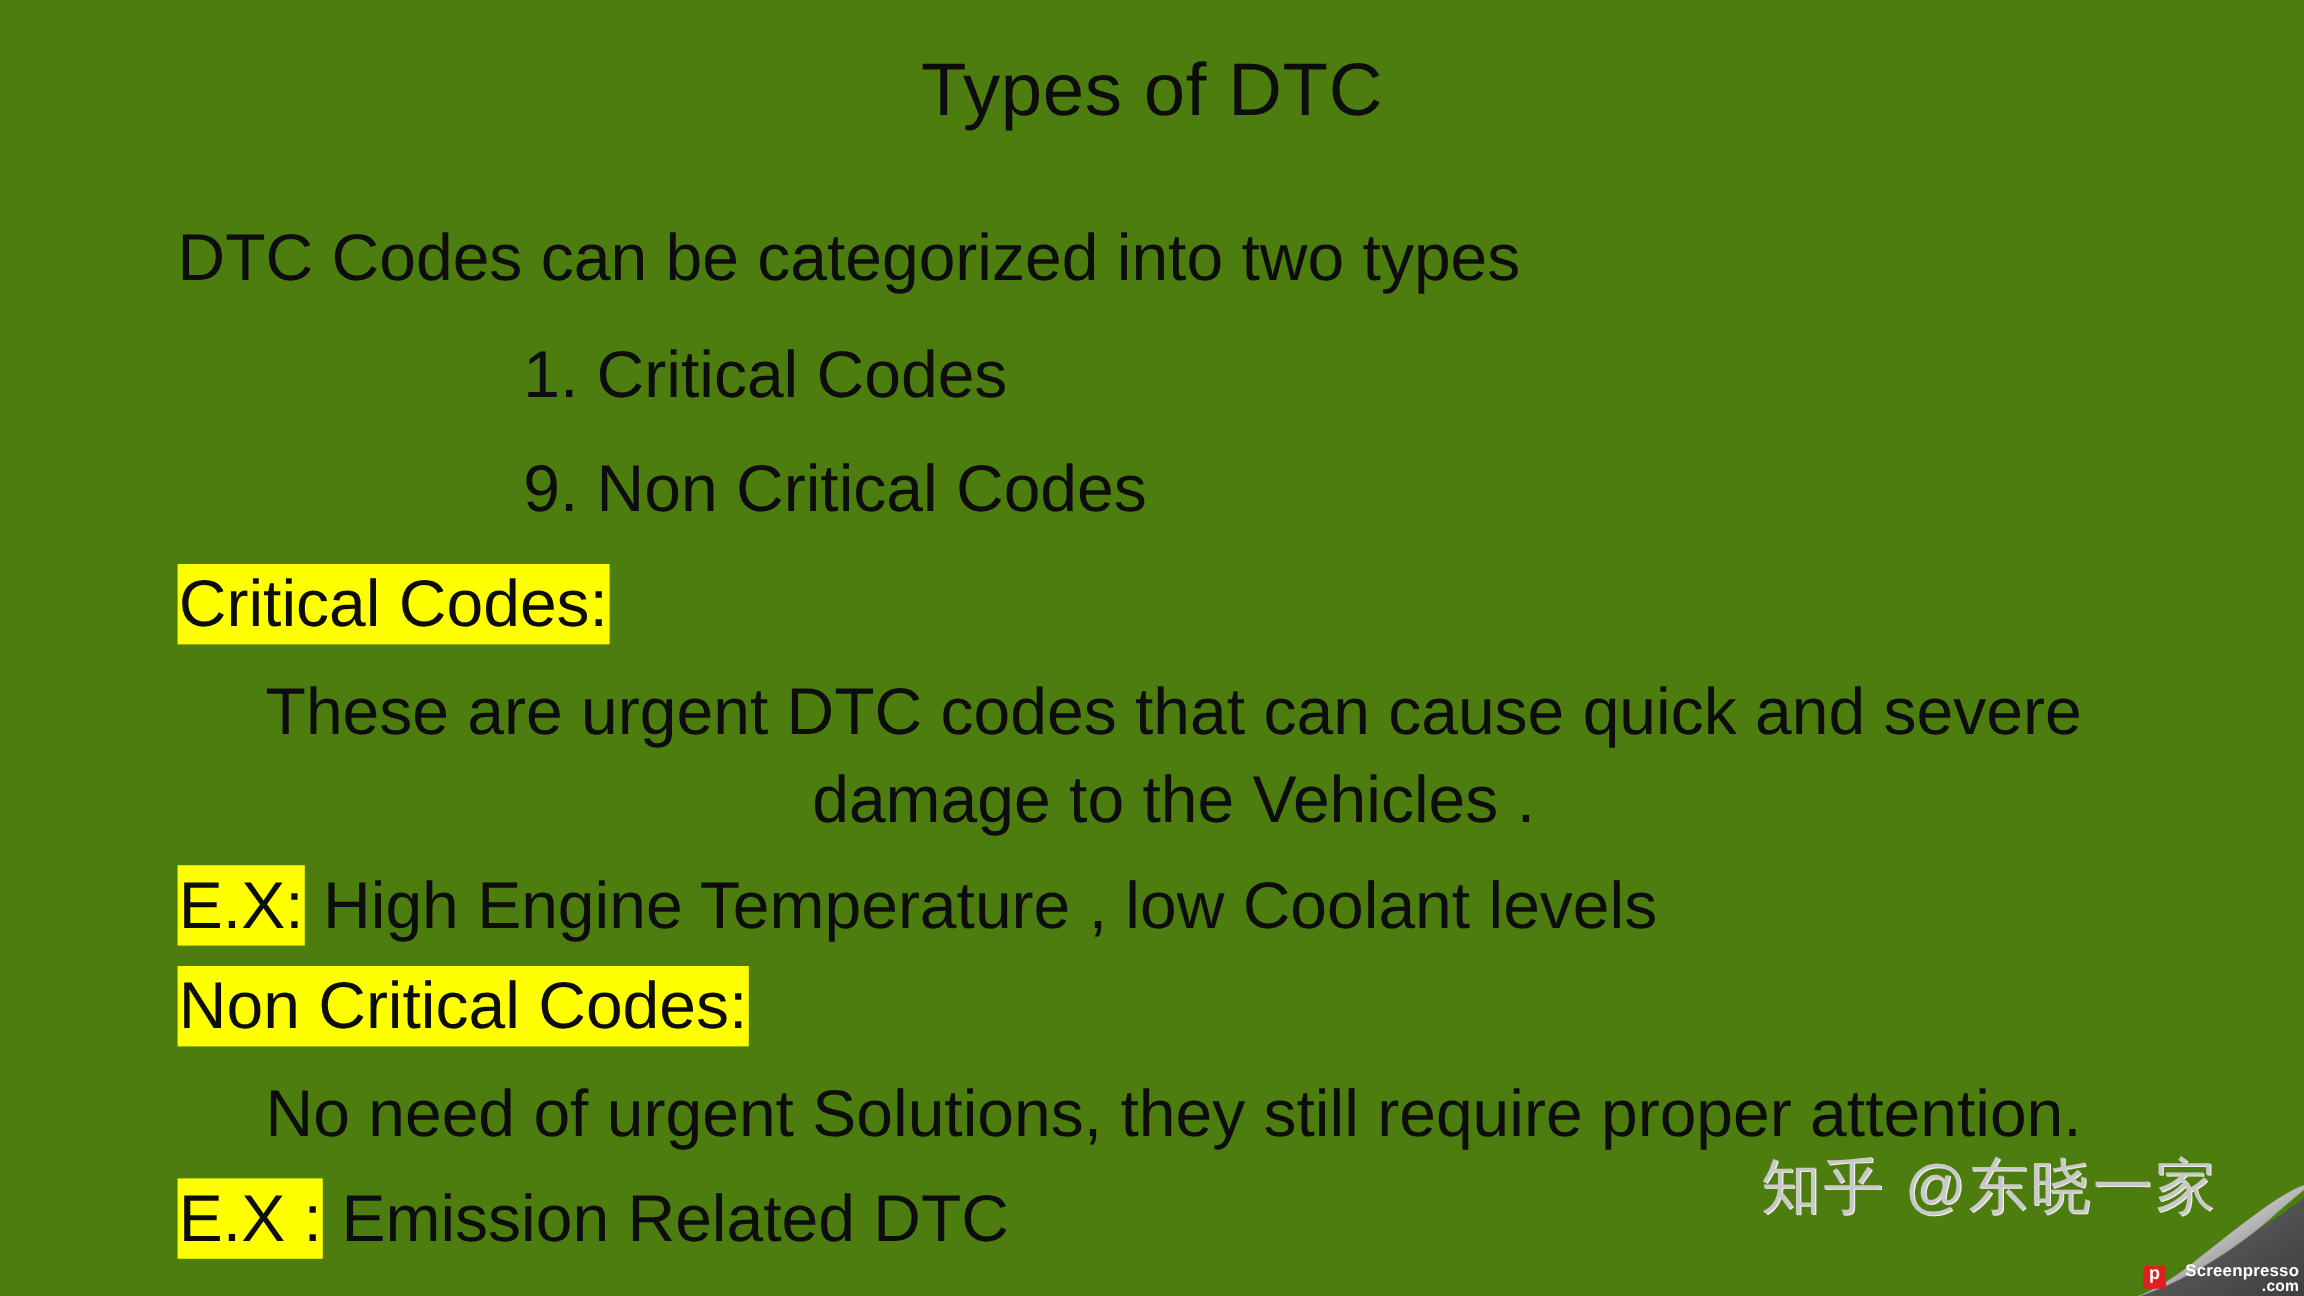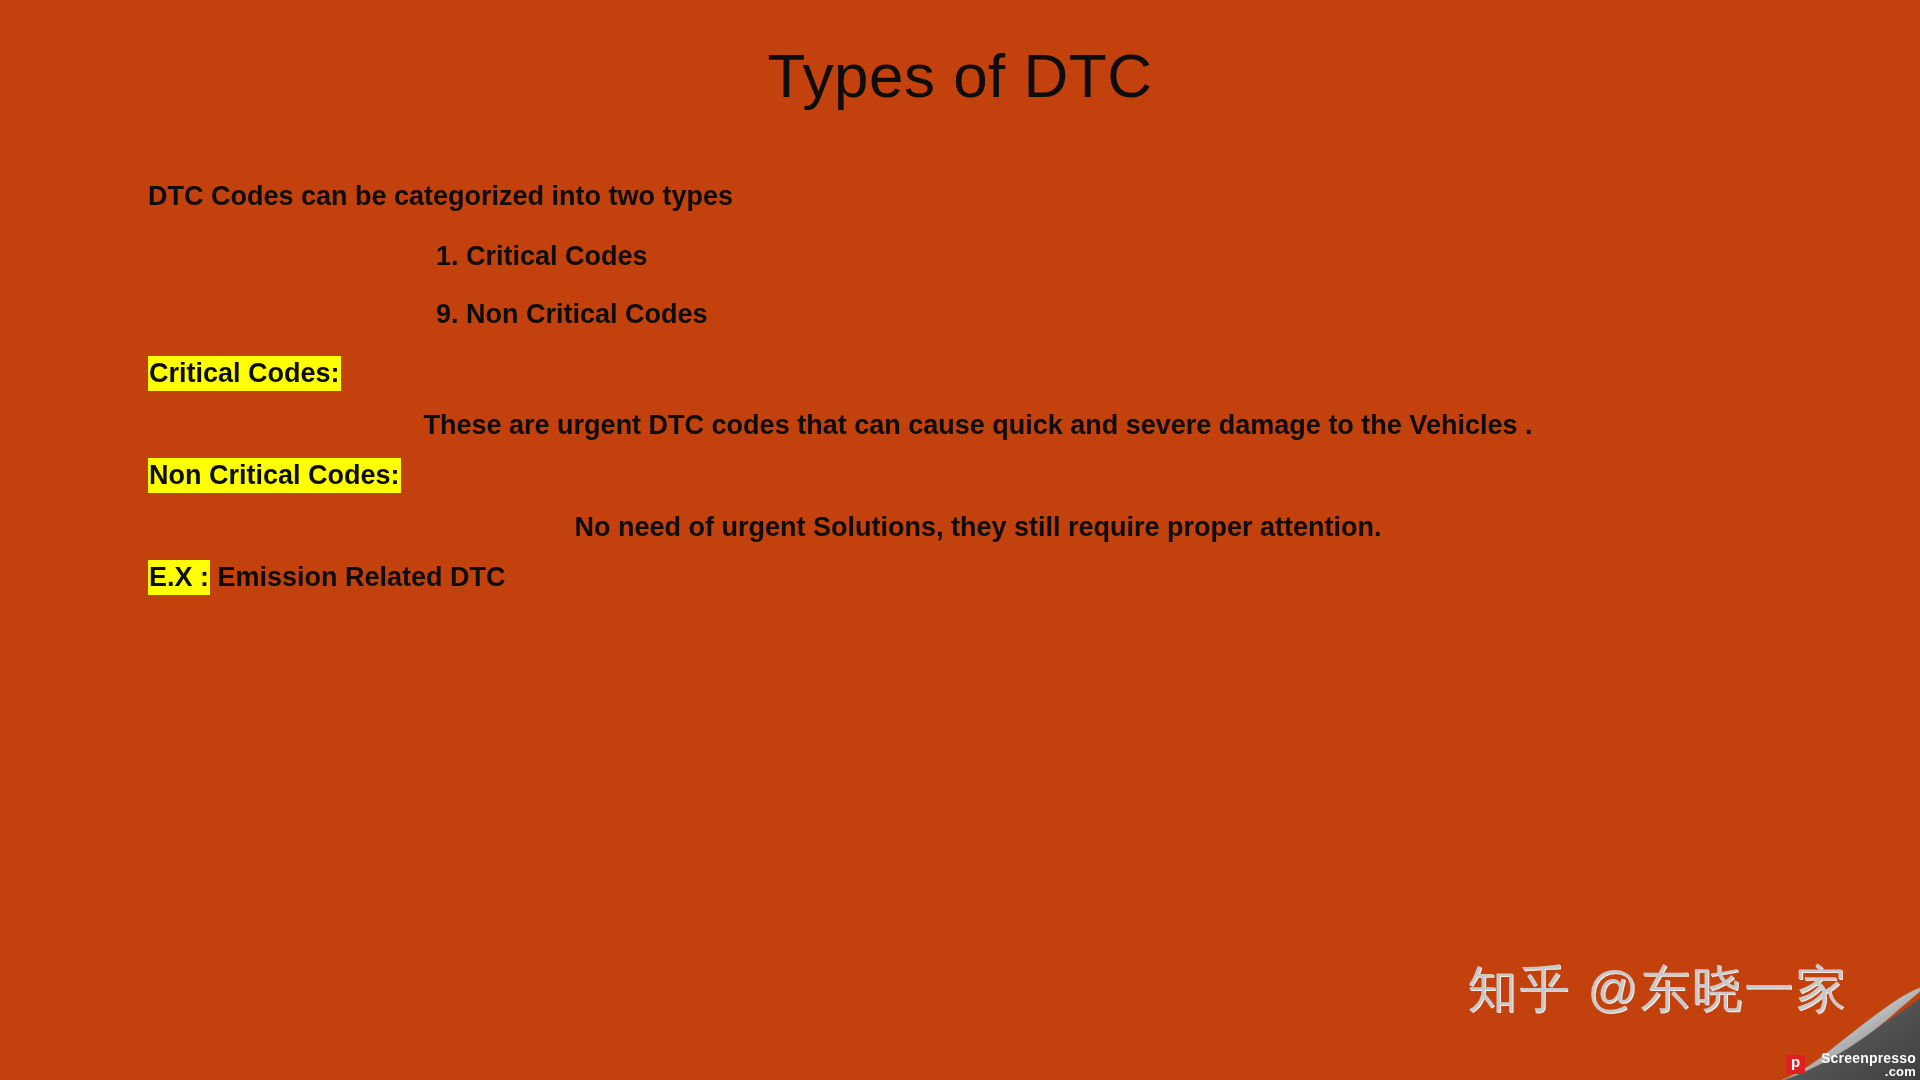--- a/index.html
+++ b/index.html
@@ -12,21 +12,21 @@
     height: 1080px;
     overflow: hidden;
     font-family: "Liberation Sans", "DejaVu Sans", sans-serif;
     color: #000000;
     position: relative;
   }
 
   .slide {
     position: absolute;
     inset: 0;
-    background: #c2410c;
+    background: #4d7c0f;
   }
 
   
   .slide-title {
     position: absolute;
     top: 42px;
     left: 0;
     width: 1920px;
     text-align: center;
     font-size: 62px;
@@ -39,23 +39,23 @@
 
   
   .body-block {
     position: absolute;
     top: 178px;
     left: 148px;
     width: 1700px;
   }
 
   .line {
-    font-size: 27px;
+    font-size: 55px;
     line-height: 1.34;
-    font-weight: 700;
+    font-weight: 400;
     color: #0d0d0d;
     margin: 0 0 10px 0;
     white-space: pre-wrap;
   }
 
   .line.intro {
     margin-bottom: 24px;
   }
 
   .line.numbered {
@@ -172,20 +172,21 @@
     <p class="line intro">DTC Codes can be categorized into two types</p>
 
     <p class="line numbered">1. Critical Codes</p>
 
     <p class="line numbered">9. Non Critical Codes</p>
 
     <p class="line heading"><span class="hl">Critical Codes:</span></p>
 
     <p class="line para">These are urgent DTC codes that can cause quick and severe damage to the Vehicles .</p>
 
+    <p class="line"><span class="hl">E.X:</span><span> High Engine Temperature , low Coolant levels</span></p>
 
     <p class="line heading"><span class="hl">Non Critical Codes:</span></p>
 
     <p class="line para">No need of urgent Solutions, they still require proper attention.</p>
 
     <p class="line"><span class="hl">E.X :</span><span> Emission Related DTC</span></p>
 
   </div>
 
   <div class="watermark">知乎 @东晓一家</div>

